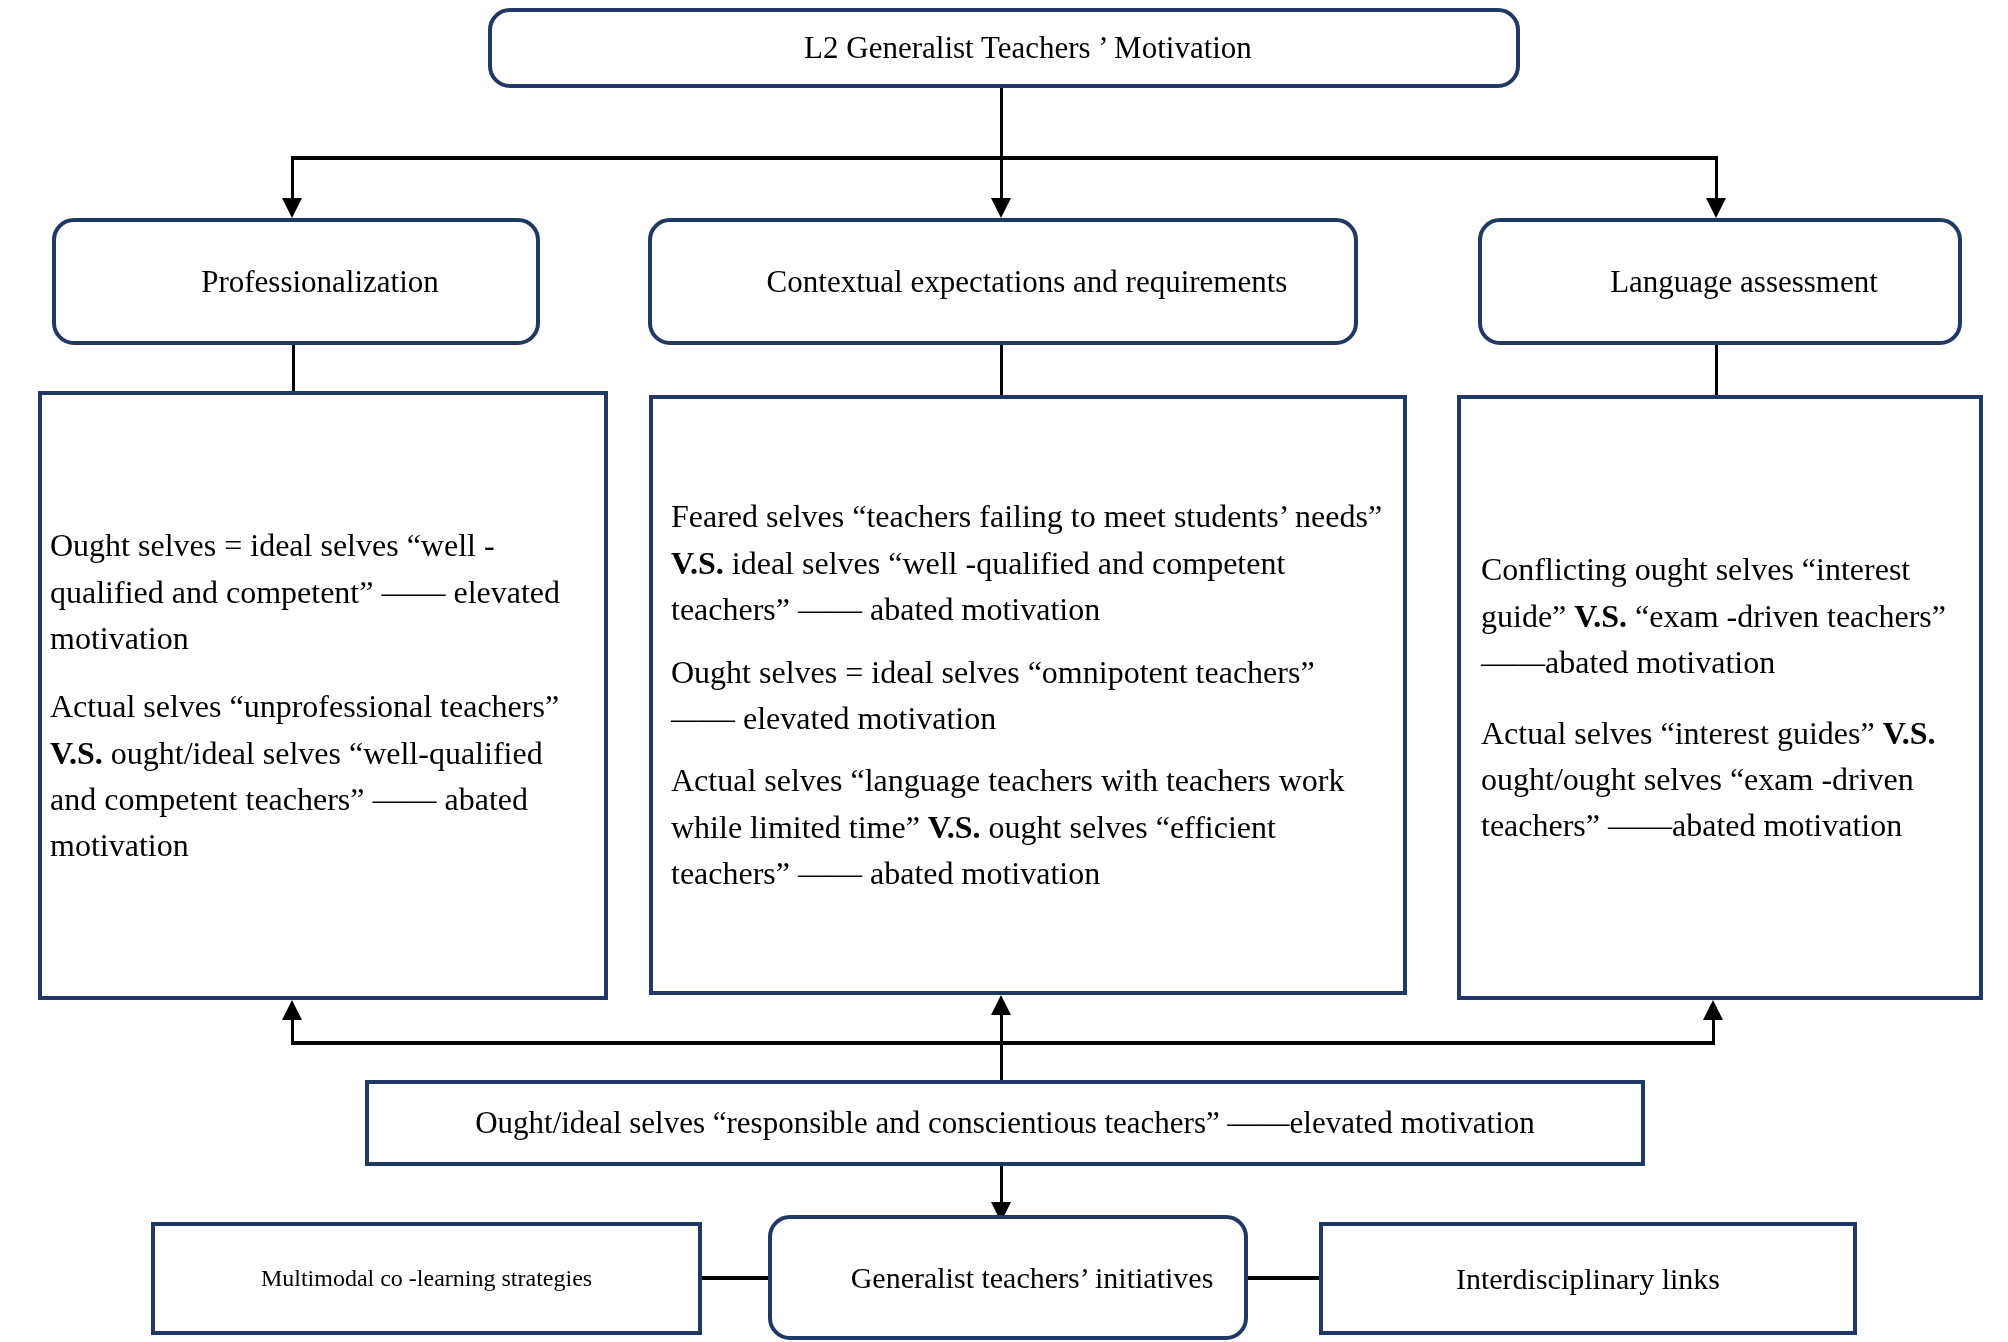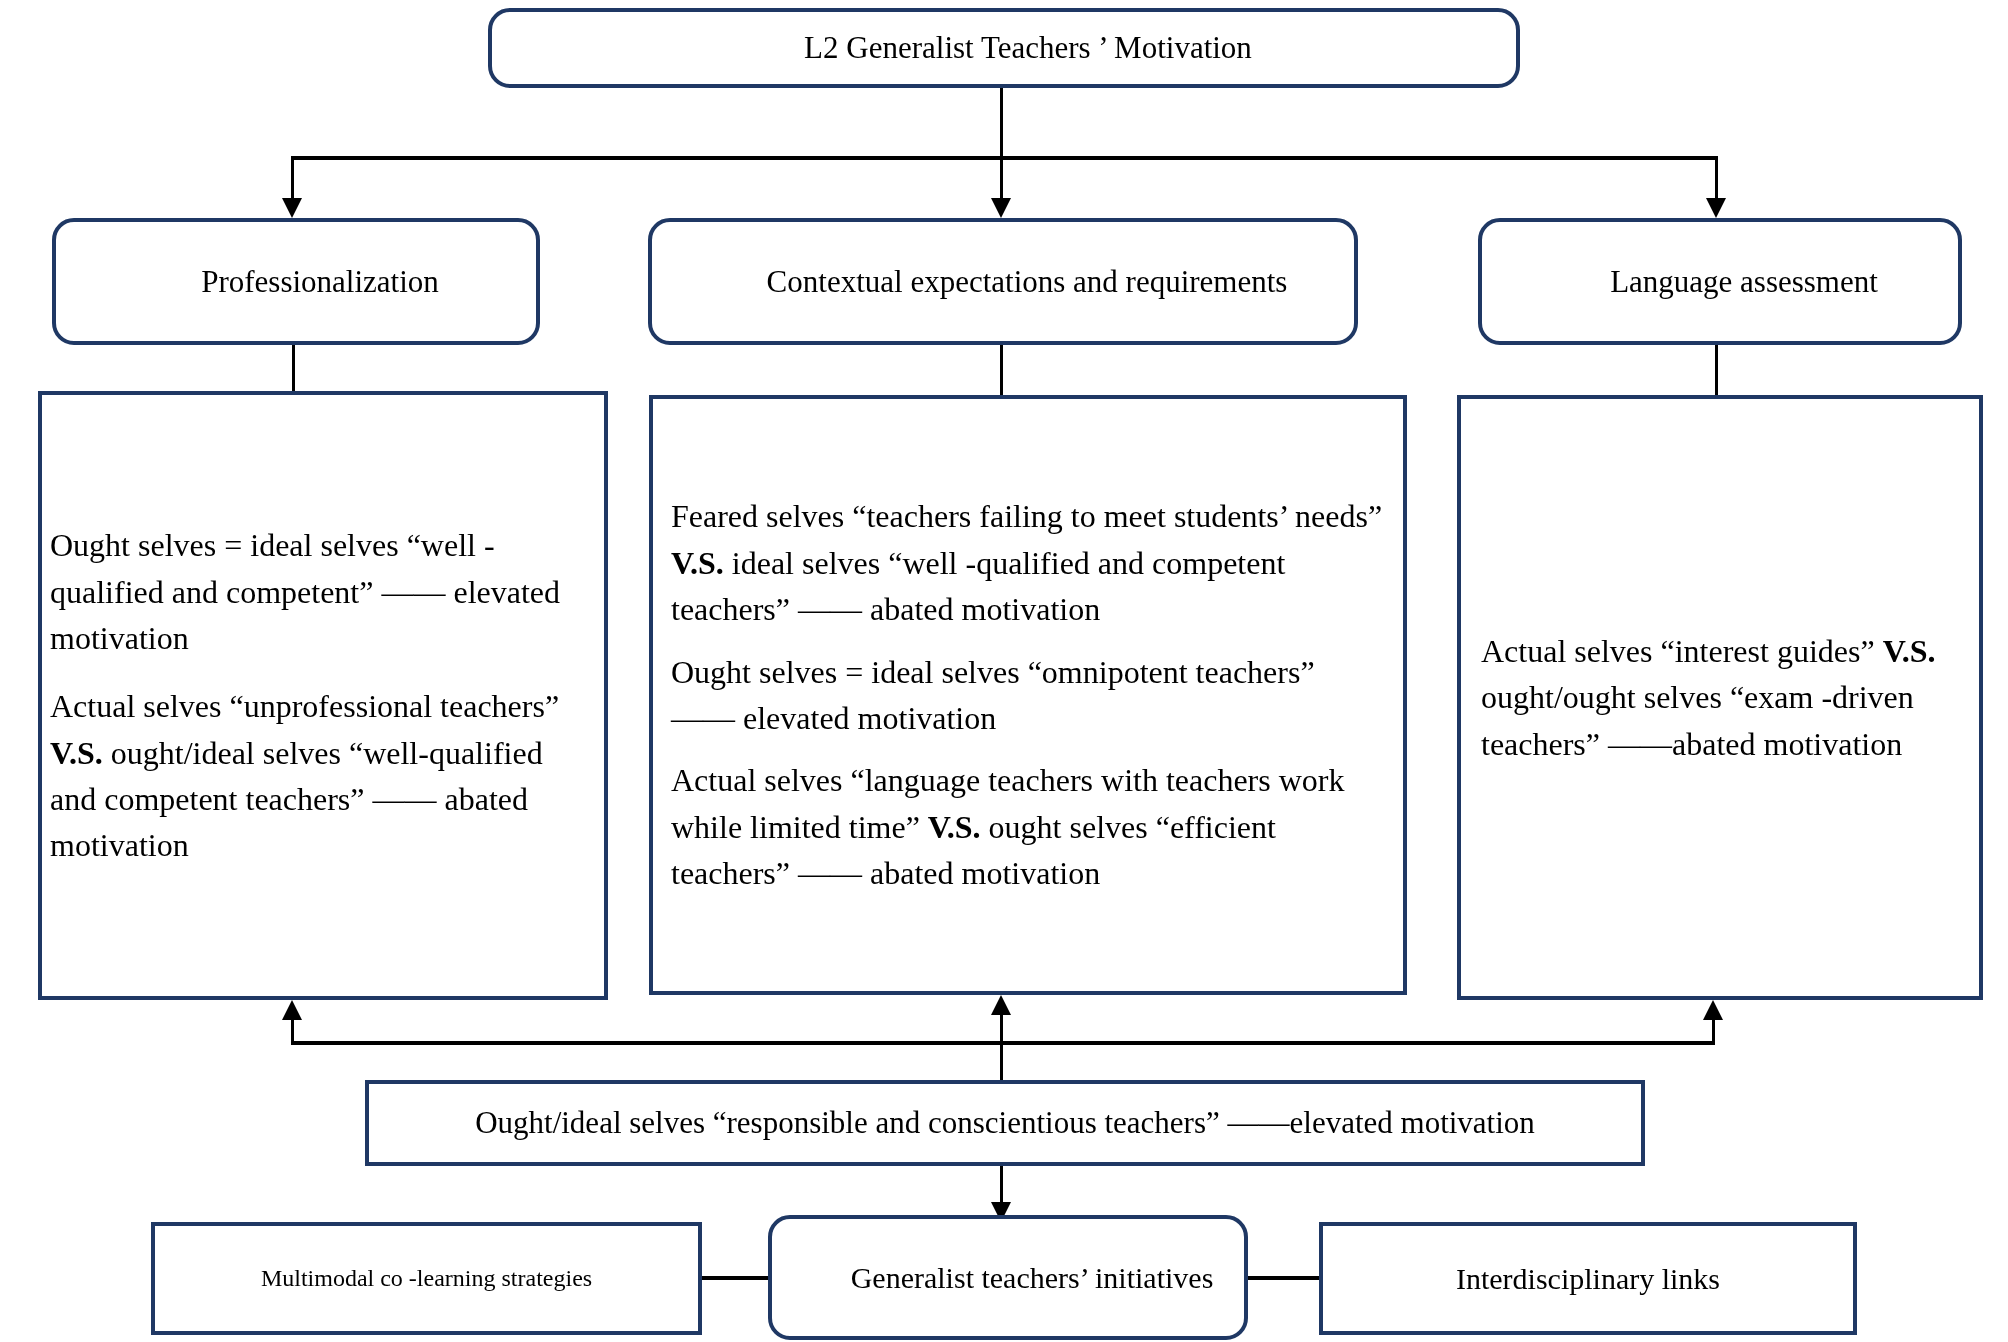--- a/index.html
+++ b/index.html
@@ -68,20 +68,21 @@
     <p><span>Actual selves “unprofessional teachers” </span><span class="b">V.S.</span><span> ought/ideal selves “well-qualified and competent teachers” —— abated motivation</span></p>
   </div>
 
   <div class="detail" style="left:624px; top:395px; width:758px; height:600px; padding:0 18px; gap:16px;">
     <p><span>Feared selves “teachers failing to meet students’ needs” </span><span class="b">V.S.</span><span> ideal selves “well -qualified and competent teachers” —— abated motivation</span></p>
     <p><span>Ought selves = ideal selves “omnipotent teachers” —— elevated motivation</span></p>
     <p><span>Actual selves “language teachers with teachers work while limited time” </span><span class="b">V.S.</span><span> ought selves “efficient teachers” —— abated motivation</span></p>
   </div>
 
   <div class="detail" style="left:1432px; top:395px; width:526px; height:605px; padding:0 20px; gap:24px;">
+    <p><span>Conflicting ought selves “interest guide” </span><span class="b">V.S.</span><span> “exam -driven teachers” ——abated motivation</span></p>
     <p><span>Actual selves “interest guides” </span><span class="b">V.S.</span><span> ought/ought selves “exam -driven teachers” ——abated motivation</span></p>
   </div>
 
   <div class="line" style="left:291px; top:1041px; width:1424px; height:4px;"></div>
   <div class="arrow up" style="left:282px; top:1000px;"></div>
   <div class="line" style="left:291px; top:1018px; width:3px; height:25px;"></div>
   <div class="arrow up" style="left:991px; top:995px;"></div>
   <div class="line" style="left:1000px; top:1013px; width:3px; height:30px;"></div>
   <div class="arrow up" style="left:1703px; top:1000px;"></div>
   <div class="line" style="left:1712px; top:1018px; width:3px; height:25px;"></div>

